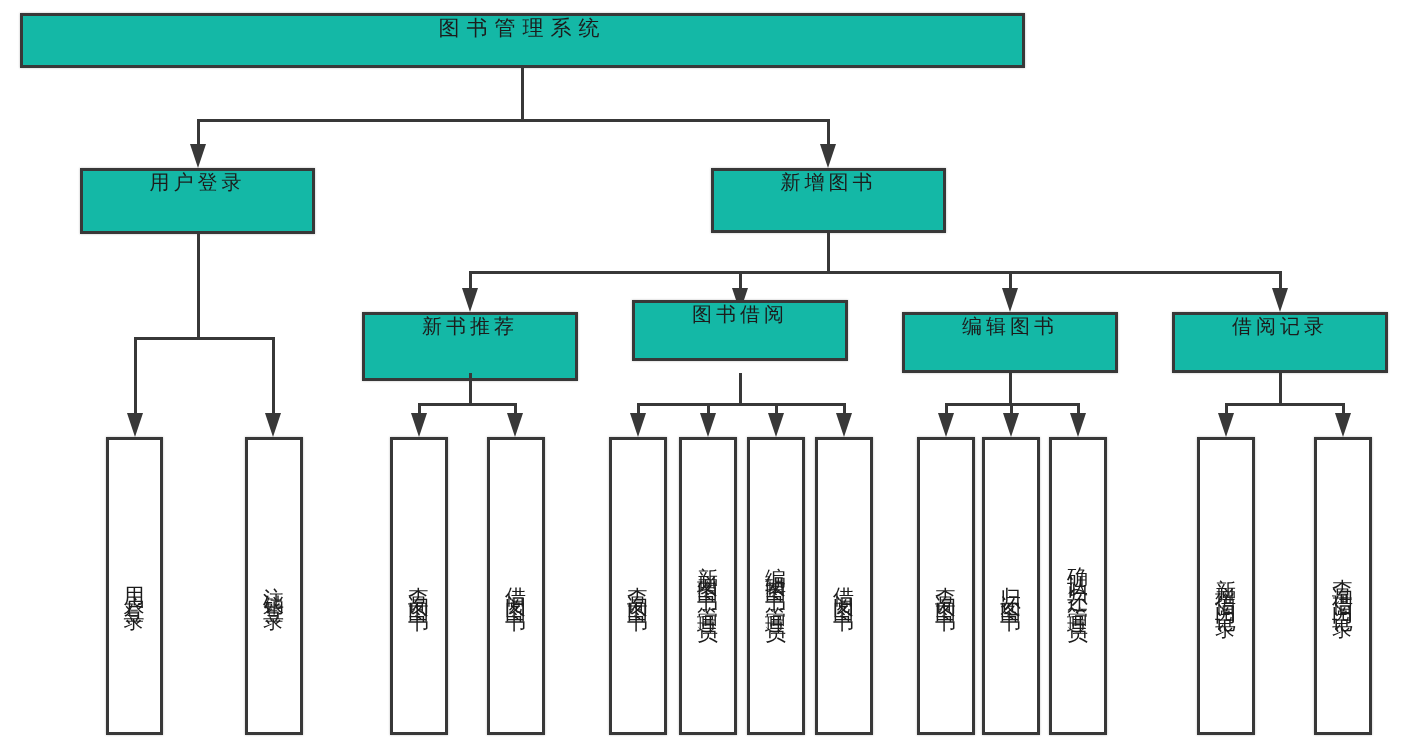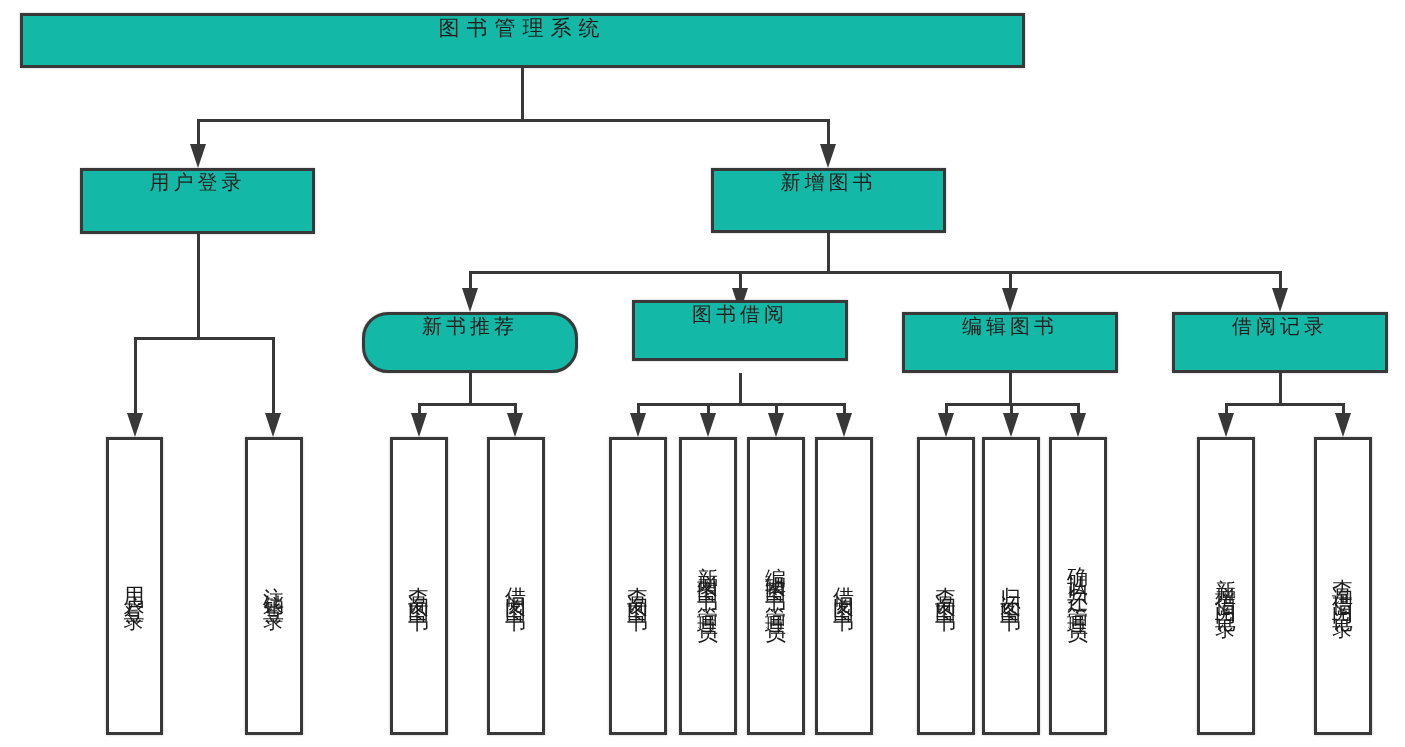--- a/index.html
+++ b/index.html
@@ -88,21 +88,21 @@
     <div class="v" style="left:469px;top:272px;height:22px;"></div>
     <div class="ah" style="left:470px;top:288px;"></div>
     <div class="v" style="left:739px;top:272px;height:22px;"></div>
     <div class="ah" style="left:740px;top:288px;"></div>
     <div class="v" style="left:1009px;top:272px;height:22px;"></div>
     <div class="ah" style="left:1010px;top:288px;"></div>
     <div class="v" style="left:1279px;top:272px;height:22px;"></div>
     <div class="ah" style="left:1280px;top:288px;"></div>
   </div>
 
-  <div class="hbox" style="left:362px;top:312px;width:216px;height:61px;border-radius:26px;">
+  <div class="hbox" style="left:362px;top:312px;width:216px;height:69px;">
     <span>新书推荐</span>
   </div>
   <div class="hbox" style="left:632px;top:300px;width:216px;height:61px;">
     <span>图书借阅</span>
   </div>
   <div class="hbox" style="left:902px;top:312px;width:216px;height:61px;">
     <span>编辑图书</span>
   </div>
   <div class="hbox" style="left:1172px;top:312px;width:216px;height:61px;">
     <span>借阅记录</span>

